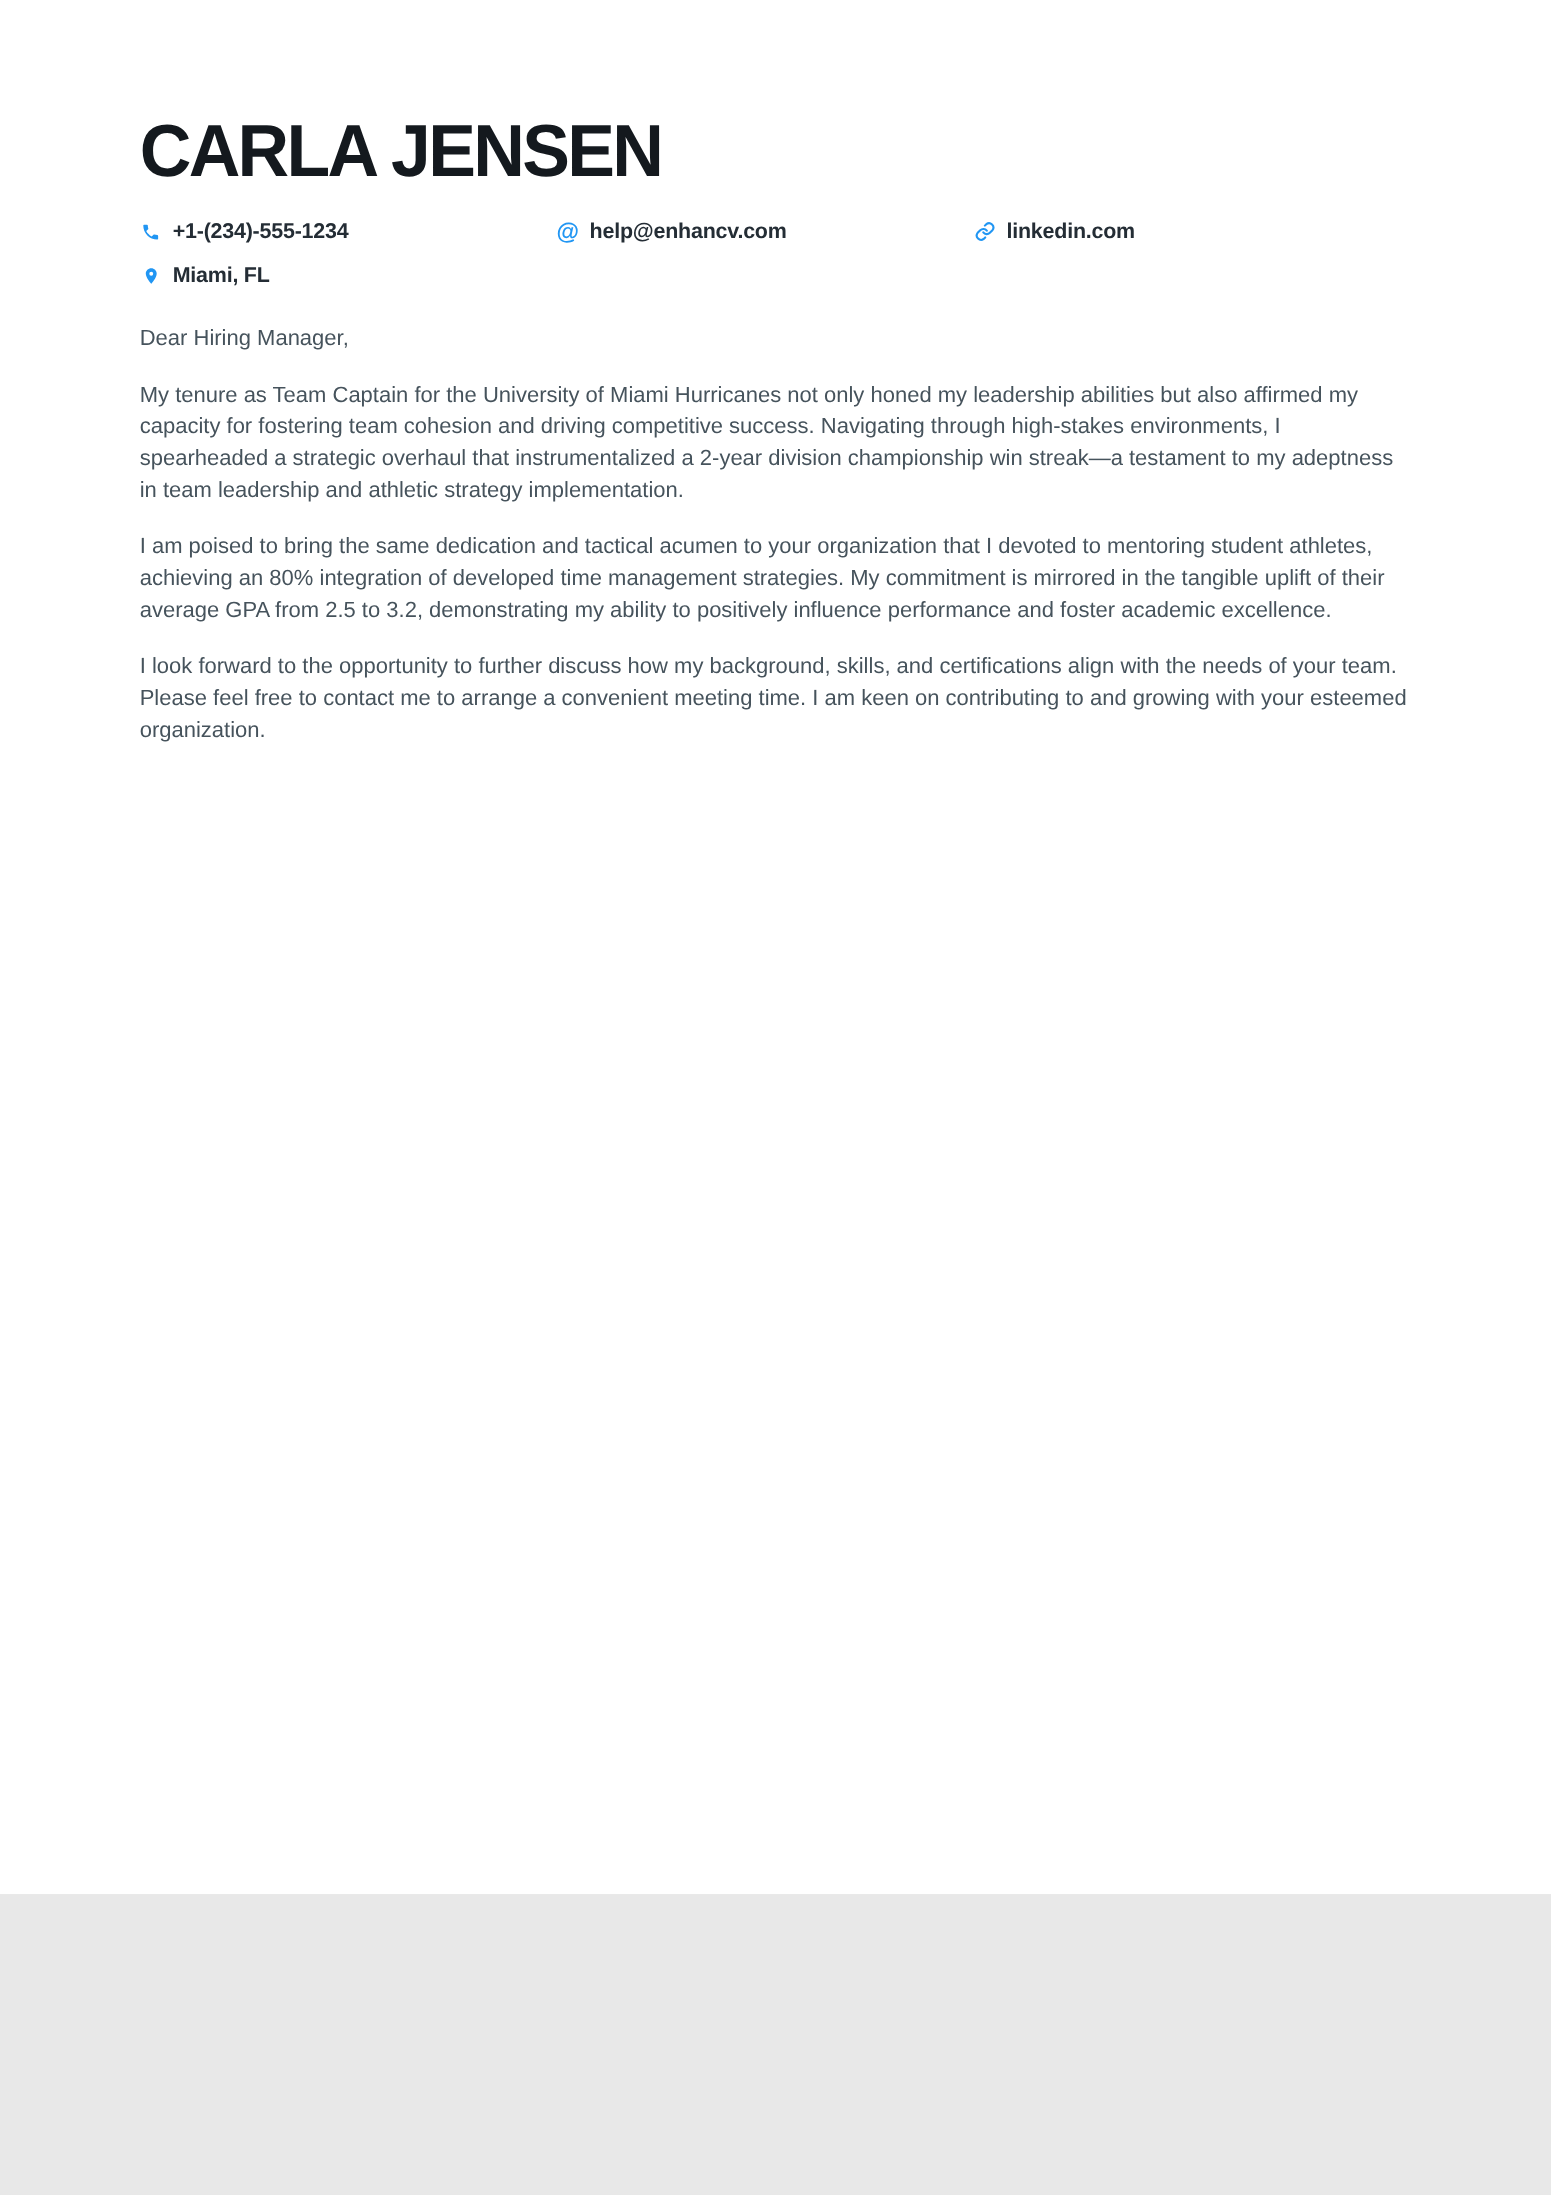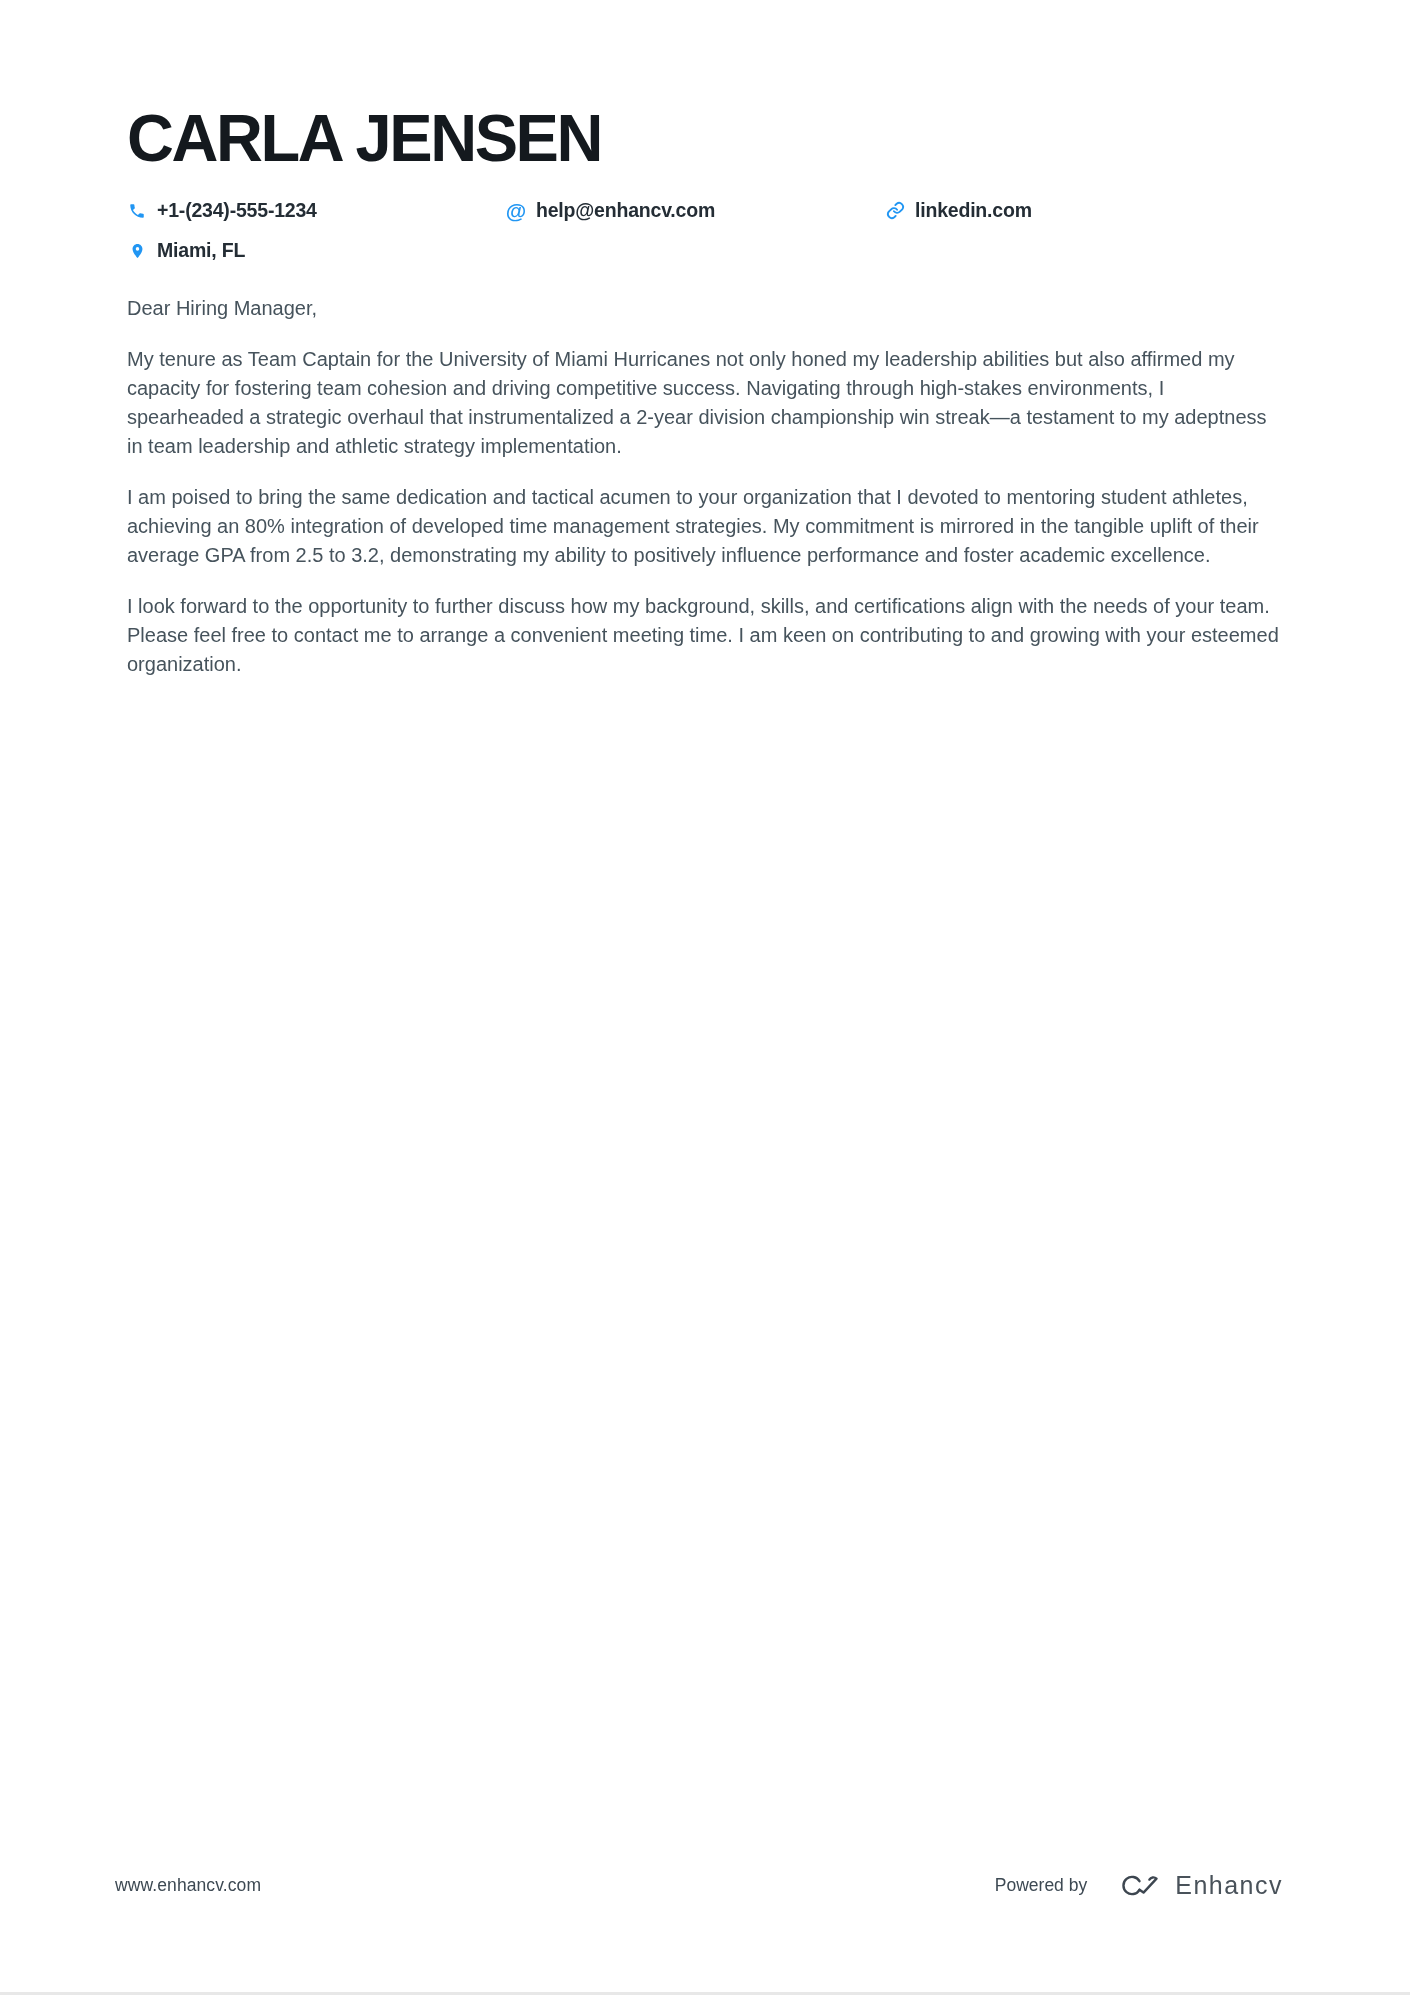--- a/index.html
+++ b/index.html
@@ -2,21 +2,21 @@
 <html><head>
 <meta charset="utf-8">
 <style>
   * { margin: 0; padding: 0; box-sizing: border-box; }
   html, body { background: #e8e8e8; }
   body { font-family: "Liberation Sans", sans-serif; }
 
   .page {
     position: relative;
     width: 1410px;
-    height: 1992px;
+    height: 1722px;
     margin: 0 auto;
     background: #ffffff;
     overflow: hidden;
   }
 
   .content {
     padding: 104px 127px 0 127px;
   }
 
   
@@ -186,27 +186,13 @@
       <div class="letter-body">
         <p>Dear Hiring Manager,</p>
         <p>My tenure as Team Captain for the University of Miami Hurricanes not only honed my leadership abilities but also affirmed my capacity for fostering team cohesion and driving competitive success. Navigating through high-stakes environments, I spearheaded a strategic overhaul that instrumentalized a 2-year division championship win streak—a testament to my adeptness in team leadership and athletic strategy implementation.</p>
         <p>I am poised to bring the same dedication and tactical acumen to your organization that I devoted to mentoring student athletes, achieving an 80% integration of developed time management strategies. My commitment is mirrored in the tangible uplift of their average GPA from 2.5 to 3.2, demonstrating my ability to positively influence performance and foster academic excellence.</p>
         <p>I look forward to the opportunity to further discuss how my background, skills, and certifications align with the needs of your team. Please feel free to contact me to arrange a convenient meeting time. I am keen on contributing to and growing with your esteemed organization.</p>
       </div>
     </main>
 
   </div>
 
-  <footer class="footer">
-    <span class="footer-site">www.enhancv.com</span>
-
-    <div class="powered">
-      <span class="powered-label">Powered by</span>
-      <span class="brand-logo">
-        <svg width="48" height="23" viewBox="0 0 48 23" fill="none" stroke="#3d4650" stroke-width="2.4" stroke-linecap="round" stroke-linejoin="round">
-          <path d="M26.5 7.2 A 8.6 8.6 0 1 0 26.5 15.8"></path>
-          <path d="M26.5 15.8 L 30.5 18.6 L 43.5 4.6 C 41.2 2.6 37.8 3.2 36.4 5.6"></path>
-        </svg>
-      </span>
-      <span class="brand-wordmark">Enhancv</span>
-    </div>
-  </footer>
 </div>
 
 </body></html>

